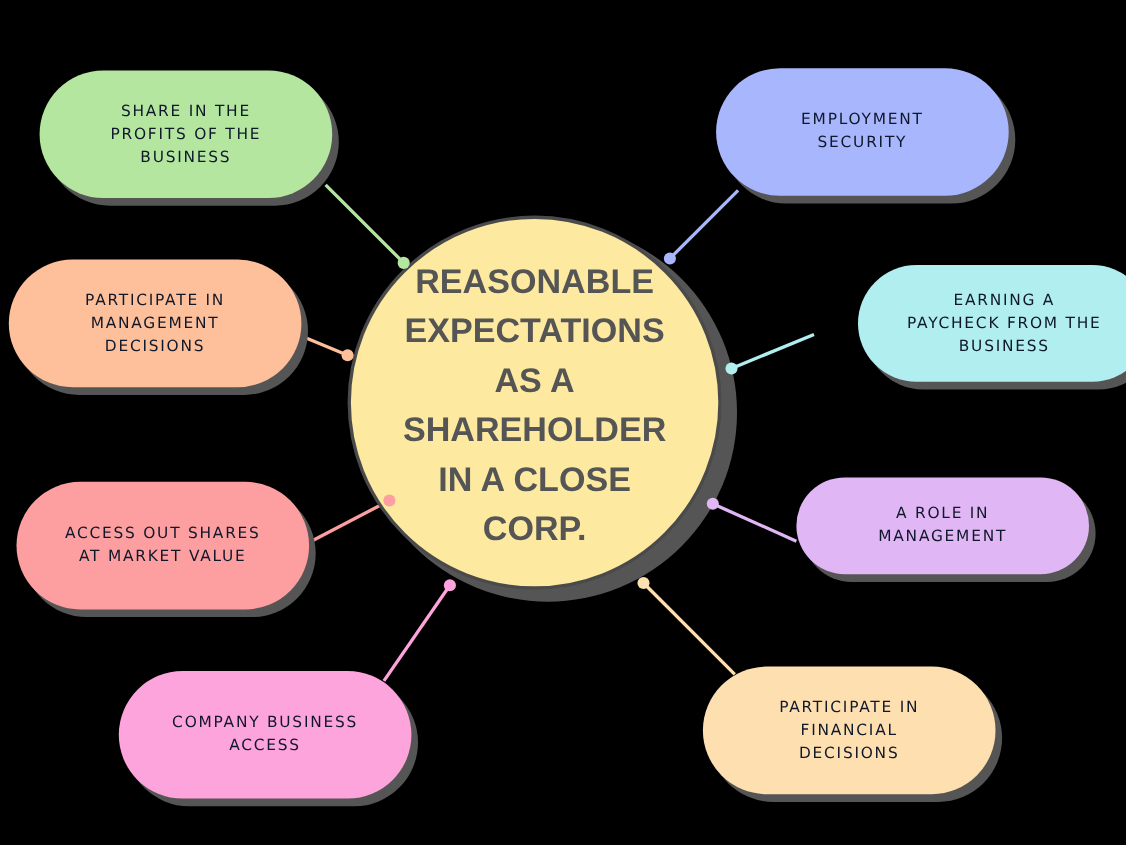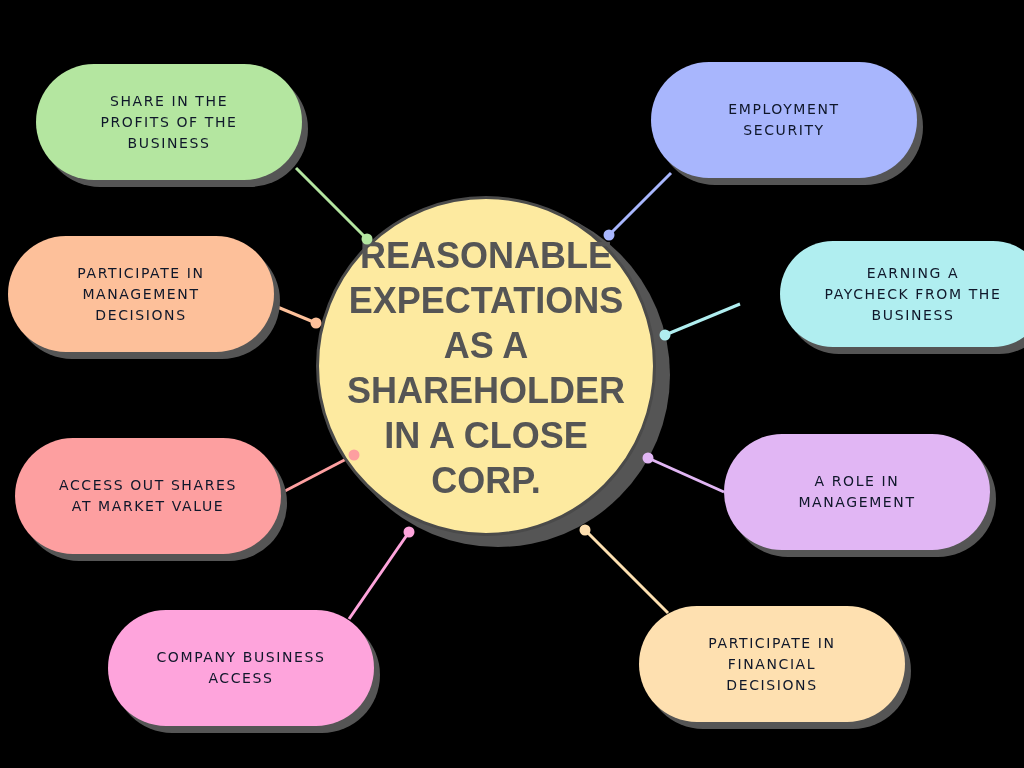--- a/index.html
+++ b/index.html
@@ -16,21 +16,21 @@
       font-family: "DejaVu Sans", sans-serif; font-size: 14px; letter-spacing: 1.6px;
       line-height: 21px; color: #0f172a; white-space: pre-line;
     }
     .center-shadow { position: absolute; left: 326px; top: 203px; width: 344px; height: 344px; border-radius: 50%; background: #555555; }
     .center-circle {
       position: absolute; left: 316px; top: 196px; width: 340px; height: 340px; border-radius: 50%;
       background: #fdeaa0; border: 3px solid #4a4a4a; box-sizing: border-box;
       display: flex; align-items: center; justify-content: center; text-align: center;
     }
     .center-title {
-      font-family: "Liberation Sans", sans-serif; font-weight: bold; font-size: 36px;
+      font-family: "Liberation Sans", sans-serif; font-weight: bold; font-size: 31px;
       line-height: 45px; color: #555555; white-space: pre-line; margin-top: 4px;
     }
   </style>
 </head>
 <body>
 
 <svg id="connectors" xmlns="http://www.w3.org/2000/svg">
     <line x1="296" y1="168" x2="367" y2="239" stroke="#b4e6a0" stroke-width="3"></line>
     <line x1="275" y1="306" x2="316" y2="323" stroke="#fdc09a" stroke-width="3"></line>
     <line x1="283" y1="492" x2="354" y2="455" stroke="#fd9fa0" stroke-width="3"></line>
@@ -89,21 +89,21 @@
     </div>
 </div>
 <div class="pill-wrap" style="left: 780px; top: 241px; width: 266px; height: 106px;">
   <div class="pill-shadow"></div>
   <div class="pill" style="background: rgb(176, 238, 240);">
       <span class="pill-label">EARNING A
 PAYCHECK FROM THE
 BUSINESS</span>
     </div>
 </div>
-<div class="pill-wrap" style="left: 724px; top: 434px; width: 266px; height: 116px;">
+<div class="pill-wrap" style="left: 724px; top: 434px; width: 266px; height: 88px;">
   <div class="pill-shadow"></div>
   <div class="pill" style="background: rgb(225, 182, 244);">
       <span class="pill-label">A ROLE IN
 MANAGEMENT</span>
     </div>
 </div>
 <div class="pill-wrap" style="left: 639px; top: 606px; width: 266px; height: 116px;">
   <div class="pill-shadow"></div>
   <div class="pill" style="background: rgb(254, 224, 176);">
       <span class="pill-label">PARTICIPATE IN

